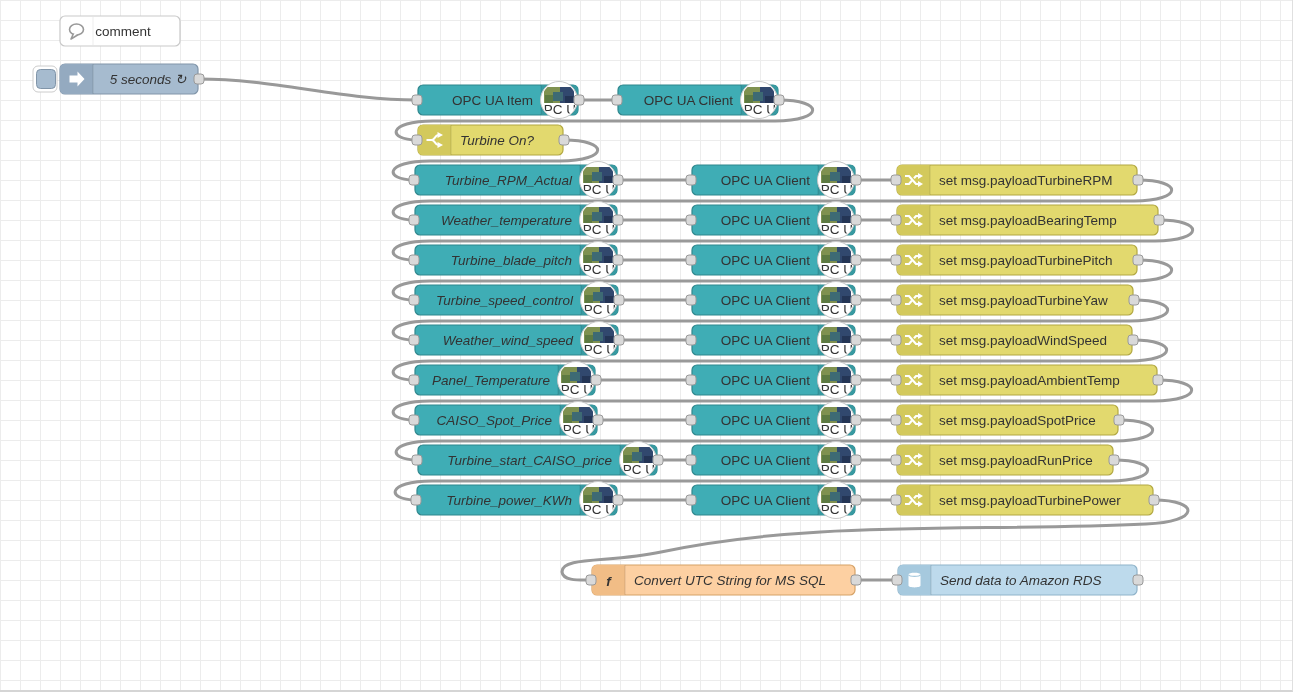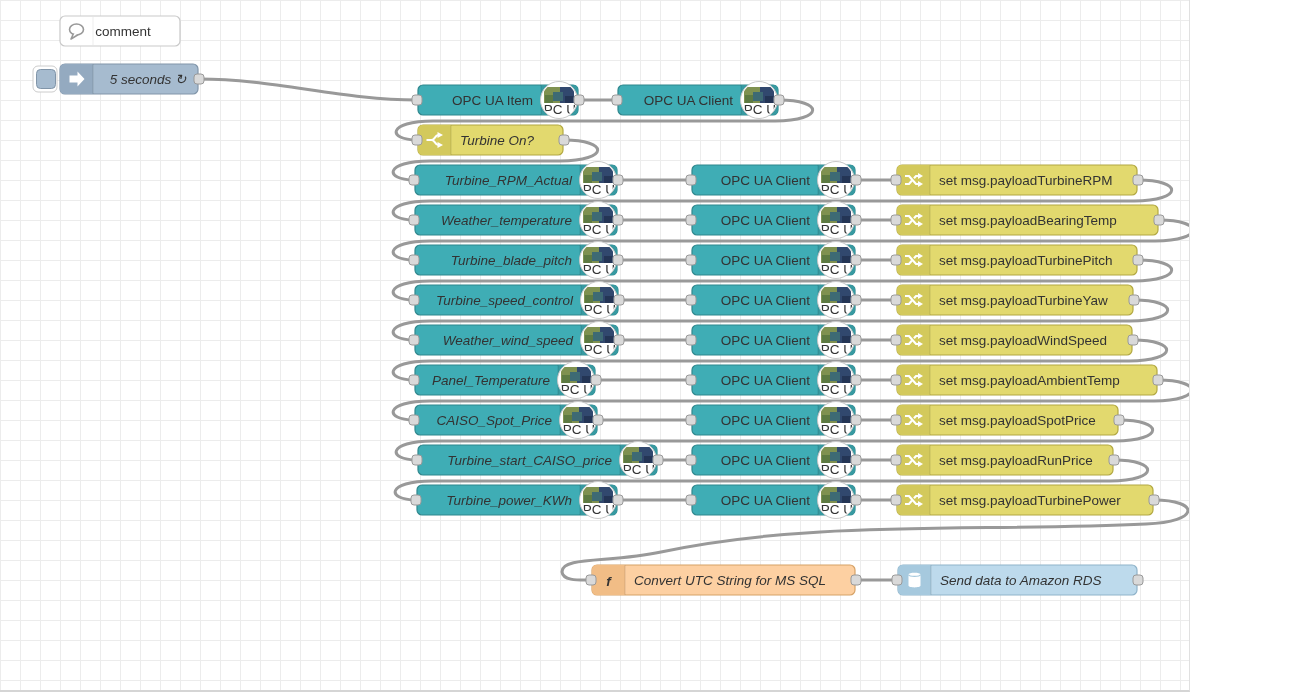--- a/index.html
+++ b/index.html
@@ -1,18 +1,18 @@
 <!DOCTYPE html>
 <html><head>
 <meta charset="utf-8">
 <style>
   html,body{margin:0;padding:0;background:#fff;}
   #workspace{
     position:relative;
-    width:1190px;height:692px;
+    width:1293px;height:692px;
     background-color:#ffffff;
     background-image:
       linear-gradient(#ececec 1px, transparent 1px),
       linear-gradient(90deg, #ececec 1px, transparent 1px);
     background-size:20px 20px;
     border-bottom:2px solid #d5d5d5;
     border-right:1px solid #e0e0e0;
     box-sizing:border-box;
     overflow:hidden;
     font-family:"Liberation Sans", sans-serif;

